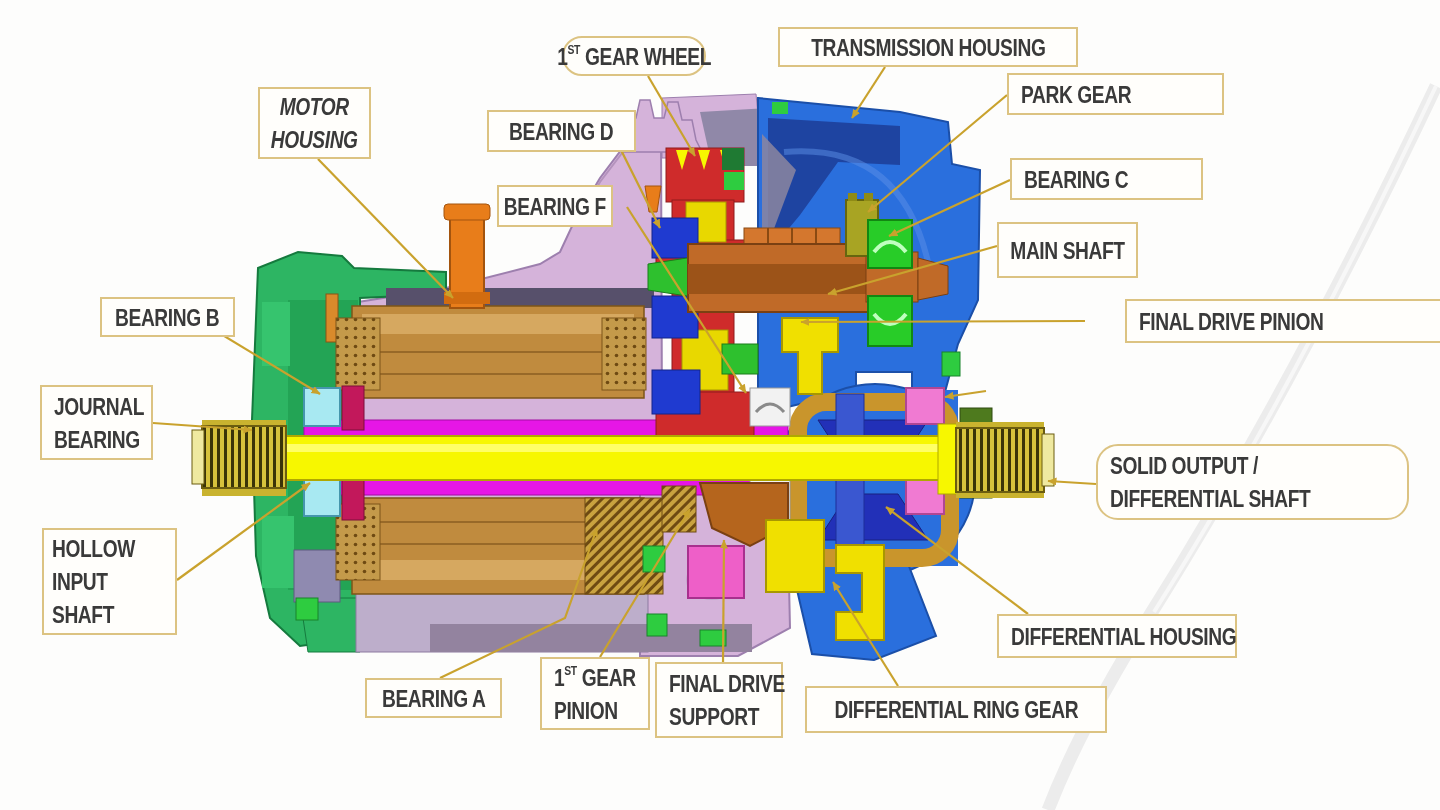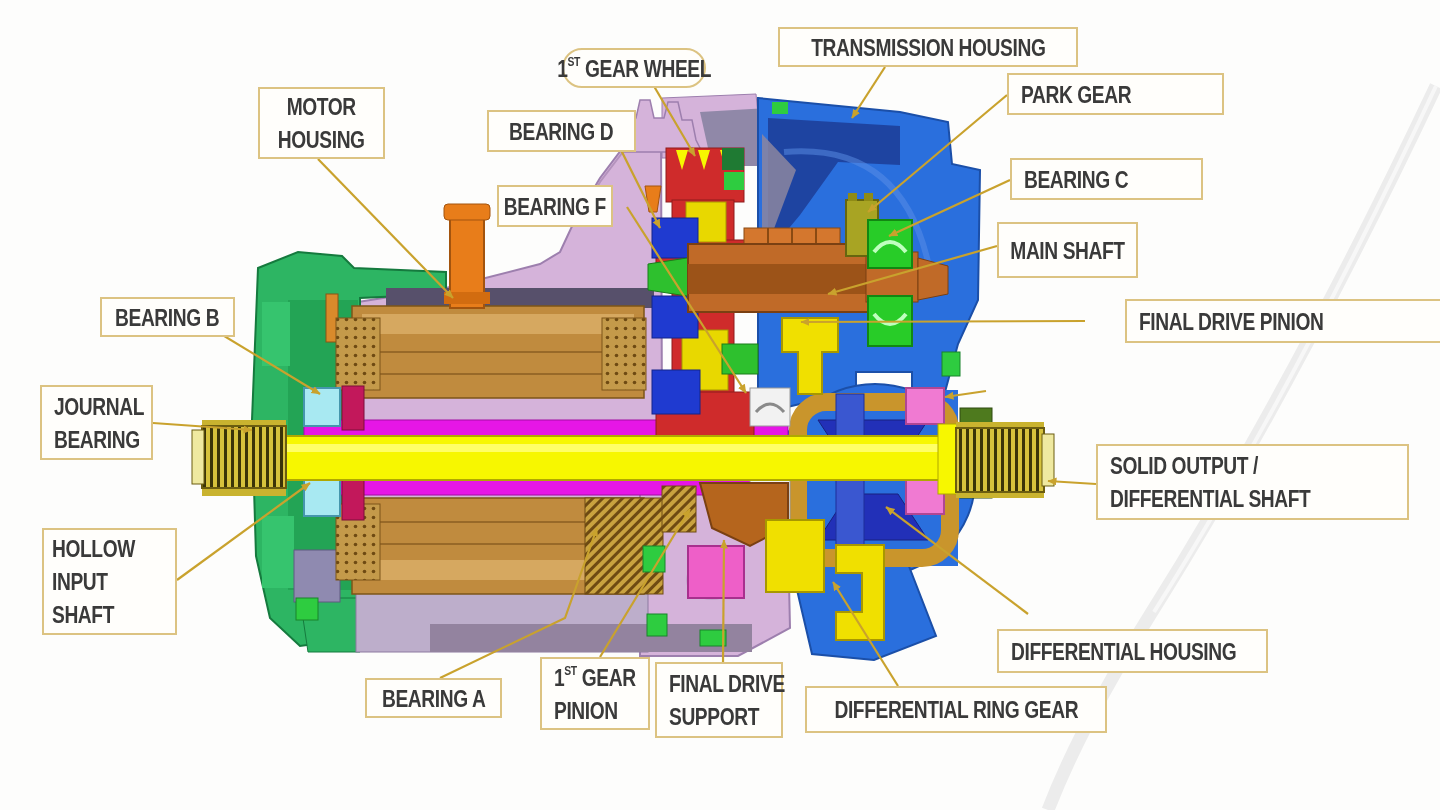--- a/index.html
+++ b/index.html
@@ -8,37 +8,37 @@
   #machine-svg{position:absolute;left:0;top:0;z-index:1;}
   .lb{position:absolute;z-index:2;background:#fffefb;border:2px solid #dcc382;color:#3a3a3a;
       font-weight:bold;font-size:24px;line-height:33px;letter-spacing:-0.5px;white-space:nowrap;
       display:flex;flex-direction:column;justify-content:center;box-sizing:border-box;}
   .lb.center{align-items:center;text-align:center;}
   .lb.left{align-items:flex-start;padding-left:12px;text-align:left;}
   .lt{display:inline-block;transform:scaleX(0.8);transform-origin:center center;}
   .lb.left .lt{transform-origin:left center;}
   .lt sup{font-size:13px;line-height:0;position:relative;top:-2px;letter-spacing:-0.5px;}
   
-  #lb-first-gear-wheel{left:562px;top:48px;width:144px;height:40px;border-radius:20px;}
+  #lb-first-gear-wheel{left:562px;top:36px;width:144px;height:40px;border-radius:20px;}
   #lb-transmission-housing{left:778px;top:27px;width:300px;height:40px;}
   #lb-park-gear{left:1007px;top:73px;width:217px;height:42px;}
   #lb-bearing-c{left:1010px;top:158px;width:193px;height:42px;}
   #lb-main-shaft{left:997px;top:222px;width:141px;height:56px;}
   #lb-final-drive-pinion{left:1085px;top:299px;width:318px;height:44px;margin-left:40px;}
   #lb-bearing-e{left:986px;top:363px;width:126px;height:43px;}
-  #lb-solid-output{left:1096px;top:444px;width:313px;height:76px;}
-  #lb-differential-housing{left:997px;top:629px;width:271px;height:44px;}
+  #lb-solid-output{left:1096px;top:444px;width:313px;height:76px;border-radius:22px;}
+  #lb-differential-housing{left:997px;top:614px;width:240px;height:44px;}
   #lb-differential-ring-gear{left:805px;top:686px;width:302px;height:47px;}
   #lb-final-drive-support{left:655px;top:662px;width:128px;height:76px;}
   #lb-first-gear-pinion{left:540px;top:657px;width:110px;height:73px;}
   #lb-bearing-a{left:365px;top:678px;width:137px;height:40px;}
   #lb-hollow-input-shaft{left:42px;top:528px;width:135px;height:107px;padding-left:8px;}
   #lb-journal-bearing{left:40px;top:385px;width:113px;height:75px;}
   #lb-bearing-b{left:100px;top:262px;width:135px;height:40px;margin-top:35px;}
-  #lb-motor-housing{left:258px;top:87px;width:127px;height:72px;}
+  #lb-motor-housing{left:258px;top:87px;width:113px;height:72px;font-style:italic;}
   #lb-bearing-d{left:487px;top:110px;width:149px;height:42px;}
   #lb-bearing-f{left:497px;top:185px;width:116px;height:42px;}
 </style>
 </head>
 <body>
 
 <div id="stage">
 
   <svg id="machine-svg" width="1440" height="810" viewBox="0 0 1440 810" xmlns="http://www.w3.org/2000/svg">
     <defs>

